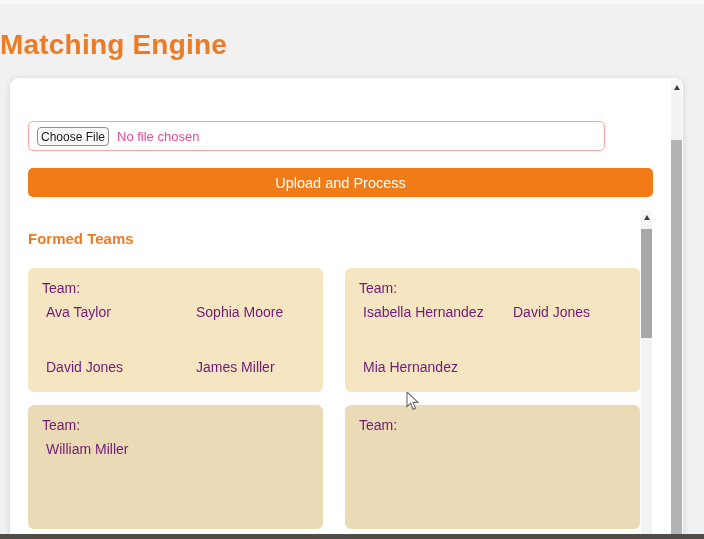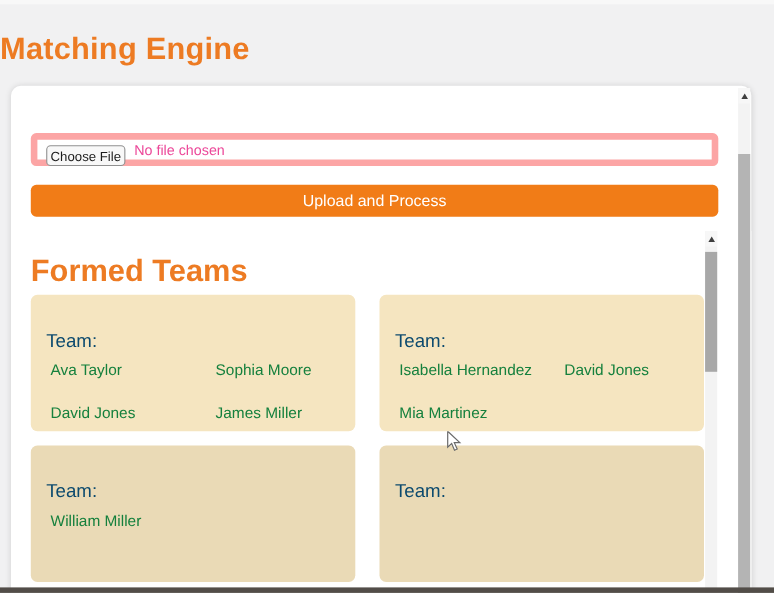--- a/index.html
+++ b/index.html
@@ -43,22 +43,22 @@
   .sb-thumb { position: absolute; left: 0; width: 11px; cursor: pointer; }
   .outer-thumb { top: 60px; height: 401px; background: #b4b4b4; }
   .inner-scrollbar { left: 631px; top: 0; width: 11px; height: 329px; }
   .inner-thumb { top: 19px; height: 109px; background: #a8a8a8; }
   
   .form-label {
     position: absolute; left: 18px; top: 12px;
     font-size: 14.5px; font-weight: bold; color: #171717;
   }
   .file-box {
-    position: absolute; left: 18px; top: 43px; width: 625px; height: 30px;
-    background: #ffffff; border: 6px solid #fca5a5; border-radius: 5px;
+    position: absolute; left: 18px; top: 43px; width: 577px; height: 30px;
+    background: #ffffff; border: 1px solid #fca5a5; border-radius: 5px;
     cursor: pointer;
   }
   .choose-btn {
     position: absolute; left: 8px; top: 5px; width: 72px; height: 19px;
     display: flex; align-items: center; justify-content: center;
     background: #f8f8f8; border: 1px solid #909090; border-radius: 4px;
     font-size: 12px; color: #1c1c1c; cursor: pointer;
     font-family: "Liberation Sans", sans-serif;
   }
   .file-status {
@@ -72,38 +72,38 @@
     color: #ffffff; font-size: 14.5px; cursor: pointer;
     font-family: "Liberation Sans", sans-serif;
   }
   
   .teams-section {
     position: absolute; left: 0; top: 132px; width: 673px; height: 329px;
     background: #ffffff;
   }
   .section-heading {
     position: absolute; left: 18px; top: 20px;
-    font-size: 28px; font-weight: bold; color: #ED7B23;
+    font-size: 15px; font-weight: bold; color: #ED7B23;
   }
   .teams-grid {
     position: absolute; left: 18px; top: 58px; width: 612px;
     display: grid; grid-template-columns: 1fr 1fr;
     column-gap: 22px; row-gap: 13px;
   }
   .team-card {
     height: 124px;
     background: #F5E5C0;
     border-radius: 6px;
     padding: 12px 14px;
   }
   .team-card.row2 { background: #EADAB6; }
-  .team-label { font-size: 17px; color: #0c4a6e; margin-bottom: 7px; margin-top: 20px; }
+  .team-label { font-size: 14px; color: #701a75; margin-bottom: 7px; }
   .member-grid {
-    display: grid; grid-template-columns: 150px 1fr; row-gap: 20px;
-    font-size: 14px; color: #15803d; line-height: 19px;
+    display: grid; grid-template-columns: 150px 1fr; row-gap: 36px;
+    font-size: 14px; color: #701a75; line-height: 19px;
   }
   .member-grid span { padding-left: 4px; white-space: nowrap; }
   
   .cursor { position: absolute; left: 406px; top: 392px; z-index: 40; }
   .bottom-strip {
     position: absolute; left: 0; bottom: 0; width: 704px; height: 5px;
     background: #524d48; z-index: 50;
   }
 </style>
 </head>
@@ -136,21 +136,21 @@
           <span>David Jones</span>
           <span>James Miller</span>
         </div>
       </div>
 
       <div class="team-card">
         <div class="team-label">Team:</div>
         <div class="member-grid">
           <span>Isabella Hernandez</span>
           <span>David Jones</span>
-          <span>Mia Martinez</span>
+          <span>Mia Hernandez</span>
           <span></span>
         </div>
       </div>
 
       <div class="team-card row2">
         <div class="team-label">Team:</div>
         <div class="member-grid">
           <span>William Miller</span>
           <span></span>
         </div>

